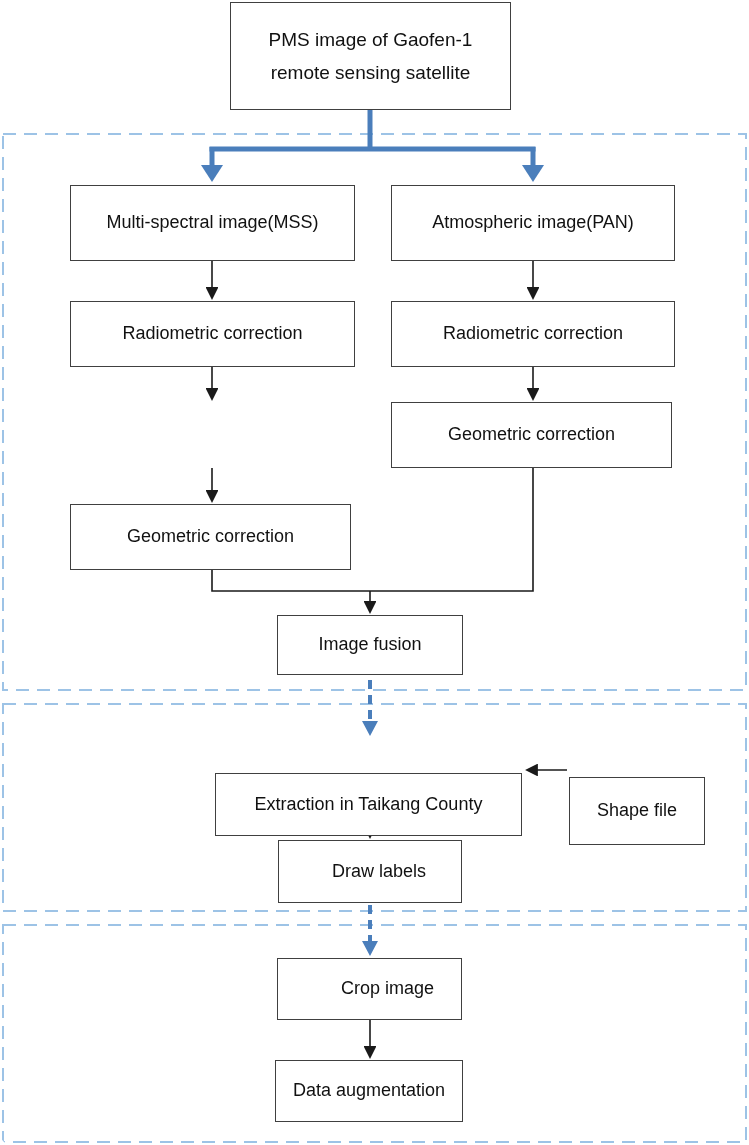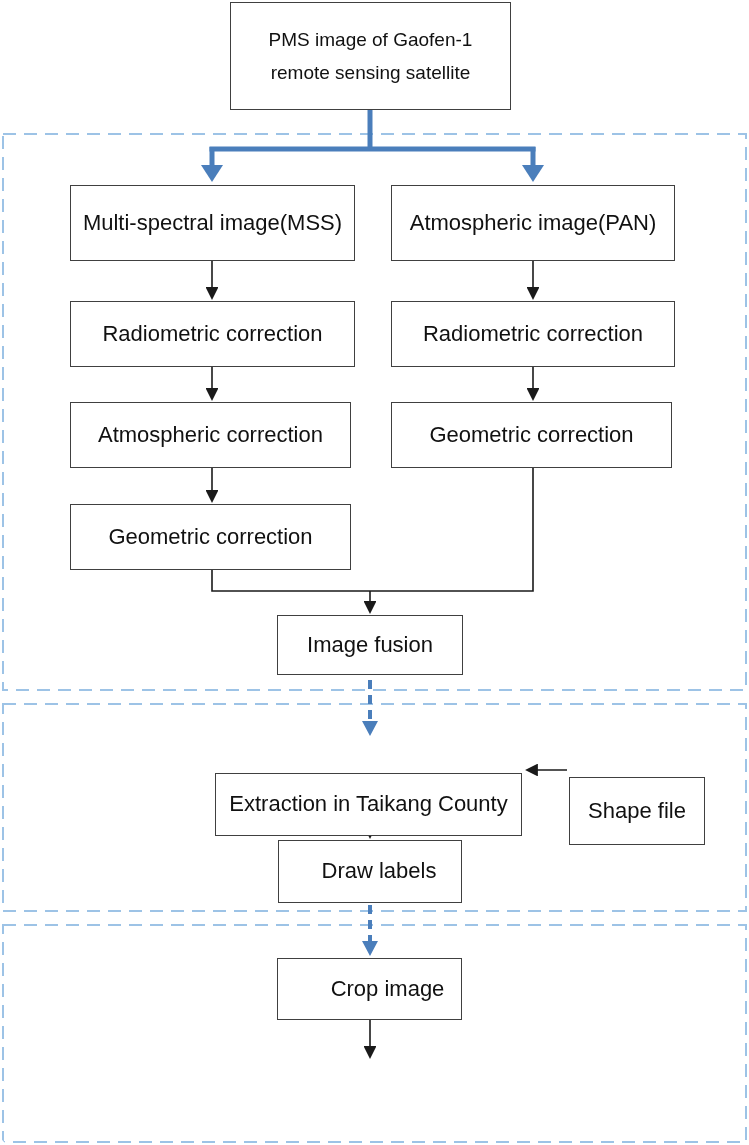--- a/index.html
+++ b/index.html
@@ -17,21 +17,21 @@
   svg.connectors { z-index: 1; }
   .node {
     position: absolute;
     z-index: 2;
     background: #ffffff;
     border: 1.5px solid var(--box-border, #404040);
     display: flex;
     align-items: center;
     justify-content: center;
     text-align: center;
-    font-size: 22px;
+    font-size: 18px;
     color: var(--text, #111111);
     line-height: 1.3;
   }
   .node-pms { font-size: 19px; }
   .node-pms .node-label { display: inline-block; max-width: 225px; line-height: 1.75; }
   .section-rect {
     fill: none;
     stroke: var(--section-dash, #9dc3e6);
     stroke-width: 2;
     stroke-dasharray: 13 8;
@@ -103,23 +103,20 @@
   </div>
 
   <div class="node" style="left:70px; top:301px; width:285px; height:66px;">
     <span class="node-label">Radiometric correction</span>
   </div>
 
   <div class="node" style="left:391px; top:301px; width:284px; height:66px;">
     <span class="node-label">Radiometric correction</span>
   </div>
 
-  <div class="node" style="left:70px; top:402px; width:281px; height:66px;">
-    <span class="node-label">Atmospheric correction</span>
-  </div>
 
   <div class="node" style="left:391px; top:402px; width:281px; height:66px;">
     <span class="node-label">Geometric correction</span>
   </div>
 
   <div class="node" style="left:70px; top:504px; width:281px; height:66px;">
     <span class="node-label">Geometric correction</span>
   </div>
 
   <div class="node" style="left:277px; top:615px; width:186px; height:60px;">
@@ -135,14 +132,17 @@
   </div>
 
   <div class="node" style="left:278px; top:840px; width:184px; height:63px;padding-left:18px;">
     <span class="node-label">Draw labels</span>
   </div>
 
   <div class="node" style="left:277px; top:958px; width:185px; height:62px;padding-left:36px;">
     <span class="node-label">Crop image</span>
   </div>
 
+  <div class="node" style="left:275px; top:1060px; width:188px; height:62px;">
+    <span class="node-label">Data augmentation</span>
+  </div>
 
 </div>
 
 </body></html>

